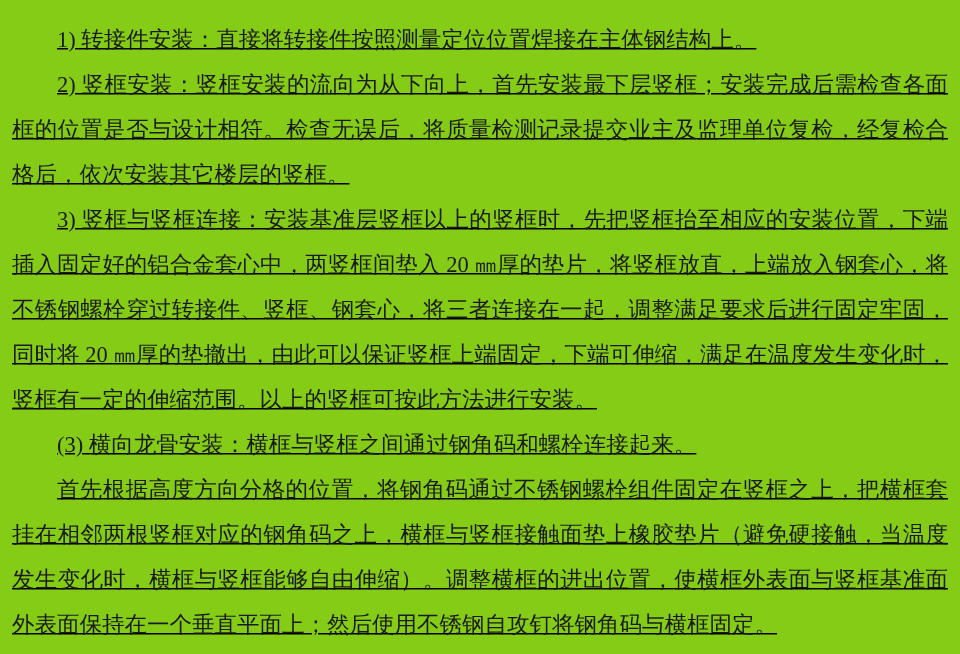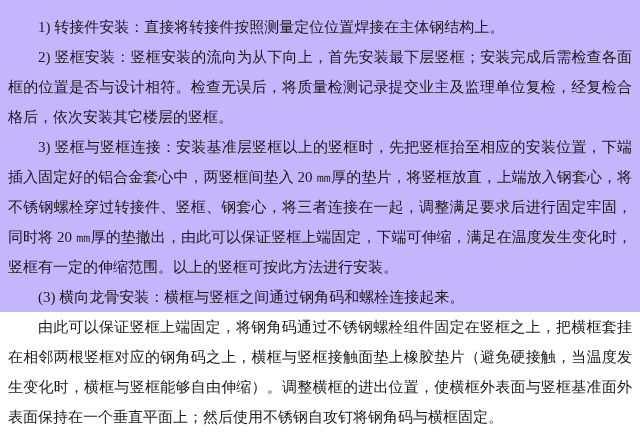--- a/index.html
+++ b/index.html
@@ -9,37 +9,38 @@
   }
   body {
     width: 640px;
     height: 436px;
     overflow: hidden;
     font-family: "Liberation Serif", "DejaVu Serif", serif;
   }
   .page {
     box-sizing: border-box;
     width: 640px;
-    height: 312px;
+    height: 436px;
     padding: 12px 8px 0 8px;
-    background: #c4b5fd;
+    background: #84cc16;
+    text-decoration: underline;
   }
   .para {
     margin: 0;
     font-size: 15px;
     line-height: 30px;
     color: #1a1a1a;
     text-indent: 2em;
     text-align: justify;
     letter-spacing: 0;
     word-break: break-all;
   }
 </style>
 </head>
 <body>
 
 <div class="page">
   <p class="para">1) 转接件安装：直接将转接件按照测量定位位置焊接在主体钢结构上。</p>
   <p class="para">2) 竖框安装：竖框安装的流向为从下向上，首先安装最下层竖框；安装完成后需检查各面框的位置是否与设计相符。检查无误后，将质量检测记录提交业主及监理单位复检，经复检合格后，依次安装其它楼层的竖框。</p>
   <p class="para">3) 竖框与竖框连接：安装基准层竖框以上的竖框时，先把竖框抬至相应的安装位置，下端插入固定好的铝合金套心中，两竖框间垫入 20 ㎜厚的垫片，将竖框放直，上端放入钢套心，将不锈钢螺栓穿过转接件、竖框、钢套心，将三者连接在一起，调整满足要求后进行固定牢固，同时将 20 ㎜厚的垫撤出，由此可以保证竖框上端固定，下端可伸缩，满足在温度发生变化时，竖框有一定的伸缩范围。以上的竖框可按此方法进行安装。</p>
   <p class="para">(3) 横向龙骨安装：横框与竖框之间通过钢角码和螺栓连接起来。</p>
-  <p class="para">由此可以保证竖框上端固定，将钢角码通过不锈钢螺栓组件固定在竖框之上，把横框套挂在相邻两根竖框对应的钢角码之上，横框与竖框接触面垫上橡胶垫片（避免硬接触，当温度发生变化时，横框与竖框能够自由伸缩）。调整横框的进出位置，使横框外表面与竖框基准面外表面保持在一个垂直平面上；然后使用不锈钢自攻钉将钢角码与横框固定。</p>
+  <p class="para">首先根据高度方向分格的位置，将钢角码通过不锈钢螺栓组件固定在竖框之上，把横框套挂在相邻两根竖框对应的钢角码之上，横框与竖框接触面垫上橡胶垫片（避免硬接触，当温度发生变化时，横框与竖框能够自由伸缩）。调整横框的进出位置，使横框外表面与竖框基准面外表面保持在一个垂直平面上；然后使用不锈钢自攻钉将钢角码与横框固定。</p>
 </div>
 
 </body></html>

